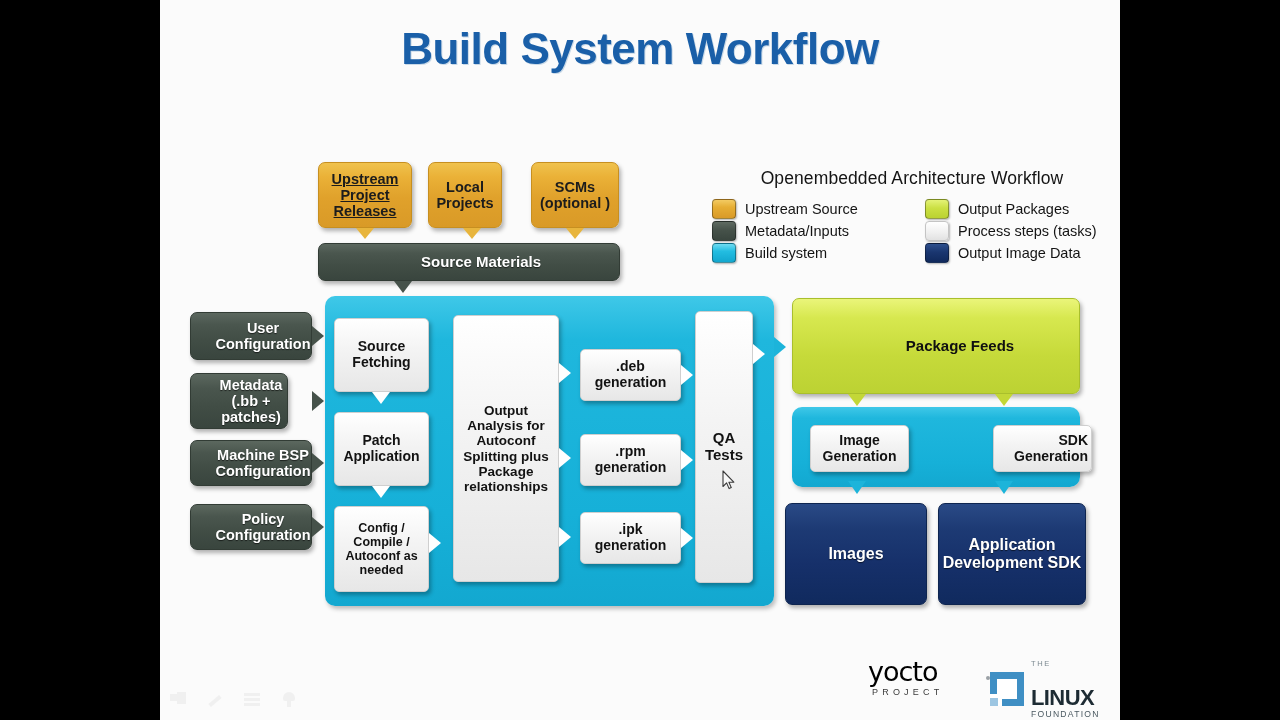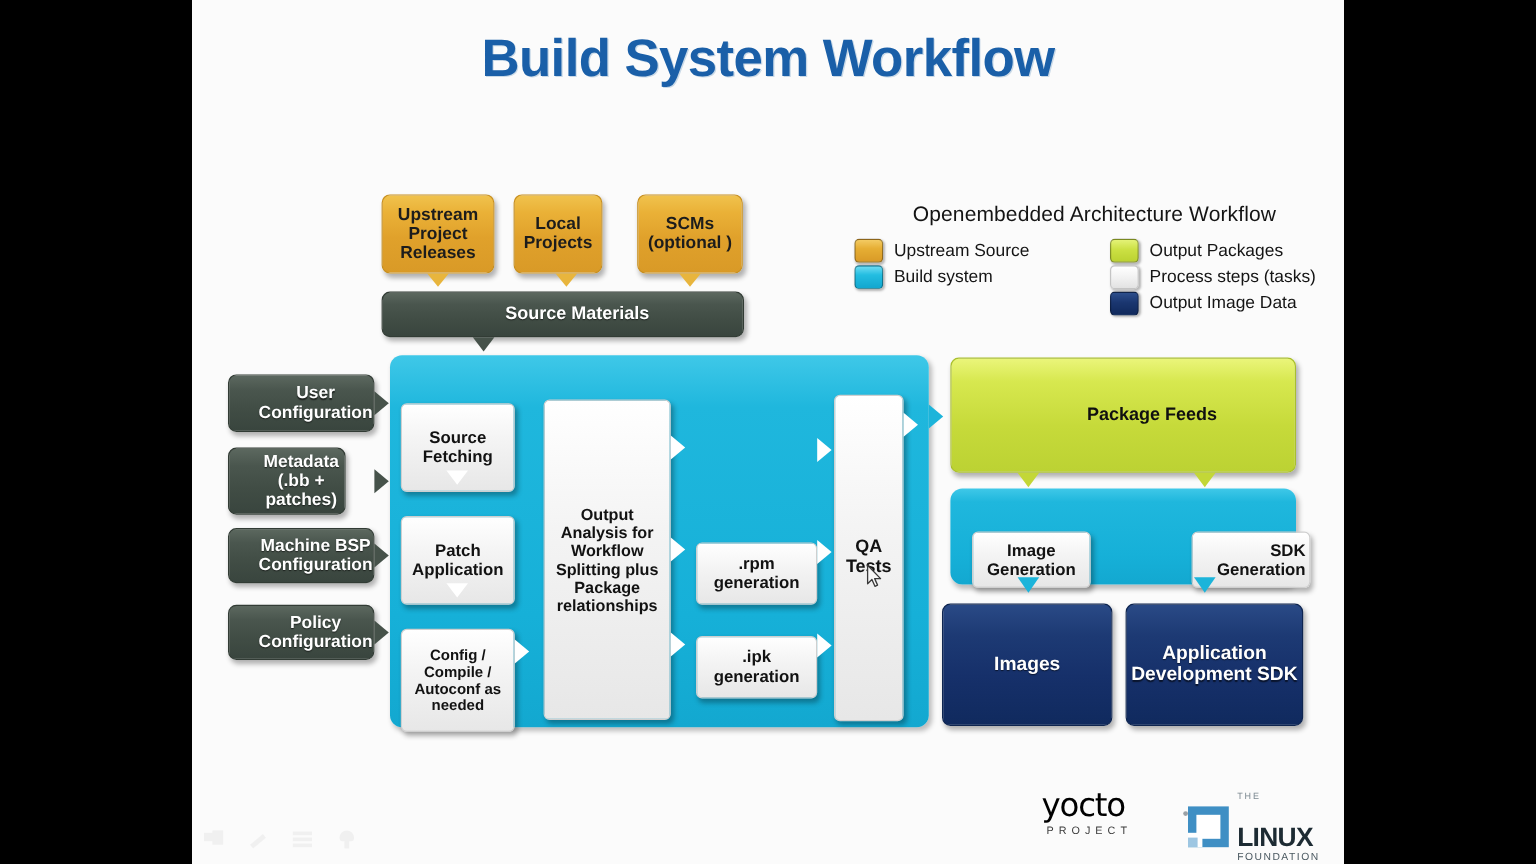--- a/index.html
+++ b/index.html
@@ -51,21 +51,20 @@
     font-size: 14.5px;
     text-shadow: 0 1px 1px rgba(0,0,0,.6);
     padding-left: 24px;
   }
   .white {
     background: linear-gradient(180deg,#ffffff 0%,#f4f4f4 40%,#e7e7e7 100%);
     color: #121212;
     border: 1px solid #cfcfcf;
     font-size: 14px;
     border-radius: 5px;
-    margin-top: 18px;
   }
   .green {
     background: linear-gradient(180deg,#eaf57a 0%,#d7e84f 20%,#c6da3a 60%,#bcd233 100%);
     color: #101010;
     border: 1px solid #a9bf2c;
     font-size: 15px;
     padding-left: 48px;
   }
   .navy {
     background: linear-gradient(180deg,#2a4a86 0%,#1d3a74 25%,#16306a 60%,#102a5e 100%);
@@ -159,21 +158,21 @@
 </style>
 </head>
 <body>
 
 <div id="stage">
 
   <div id="slide">
 
     <div id="page-title">Build System Workflow</div>
 
-    <div class="box orange" style="left:158px; top:162px; width:94px; height:66px;">
+    <div class="box orange" style="left:158px; top:162px; width:94px; height:66px;text-decoration:underline;">
       <span>Upstream Project Releases</span>
     </div>
     <div class="arr-down a-orange" style="left:196px; top:228px;"></div>
 
     <div class="box orange" style="left:268px; top:162px; width:74px; height:66px;">
       <span>Local Projects</span>
     </div>
     <div class="arr-down a-orange" style="left:303px; top:228px;"></div>
 
     <div class="box orange" style="left:371px; top:162px; width:88px; height:66px;">
@@ -217,26 +216,29 @@
       <span>Patch Application</span>
     </div>
     <div class="arr-down" style="left:212px; top:486px; border-top:12px solid #ffffff;"></div>
 
     <div class="box white" style="left:174px; top:506px; width:95px; height:86px; font-size:12.5px;">
       <span>Config / Compile / Autoconf as needed</span>
     </div>
     <div class="arr-right a-cyan-r" style="left:269px; top:533px;"></div>
 
     <div class="box white" style="left:293px; top:315px; width:106px; height:267px; font-size:13.5px;">
-      <span>Output Analysis for Workflow Splitting plus Package relationships</span>
+      <span>Output Analysis for Autoconf Splitting plus Package relationships</span>
     </div>
     <div class="arr-right a-cyan-r" style="left:399px; top:363px;"></div>
     <div class="arr-right a-cyan-r" style="left:399px; top:448px;"></div>
     <div class="arr-right a-cyan-r" style="left:399px; top:527px;"></div>
 
+    <div class="box white" style="left:420px; top:349px; width:101px; height:52px;">
+      <span>.deb generation</span>
+    </div>
     <div class="arr-right a-cyan-r" style="left:521px; top:365px;"></div>
 
     <div class="box white" style="left:420px; top:434px; width:101px; height:52px;">
       <span>.rpm generation</span>
     </div>
     <div class="arr-right a-cyan-r" style="left:521px; top:450px;"></div>
 
     <div class="box white" style="left:420px; top:512px; width:101px; height:52px;">
       <span>.ipk generation</span>
     </div>
@@ -278,20 +280,24 @@
       <span>Application Development SDK</span>
     </div>
 
     <div id="legend">
       <div id="legend-title">Openembedded Architecture Workflow</div>
       <div class="legend-cols">
         <div class="legend-col">
           <div class="legend-row">
             <div class="sw sw-orange"></div>
             <div class="legend-label">Upstream Source</div>
+          </div>
+          <div class="legend-row">
+            <div class="sw sw-slate"></div>
+            <div class="legend-label">Metadata/Inputs</div>
           </div>
           <div class="legend-row">
             <div class="sw sw-cyan"></div>
             <div class="legend-label">Build system</div>
           </div>
         </div>
         <div class="legend-col">
           <div class="legend-row">
             <div class="sw sw-green"></div>
             <div class="legend-label">Output Packages</div>

